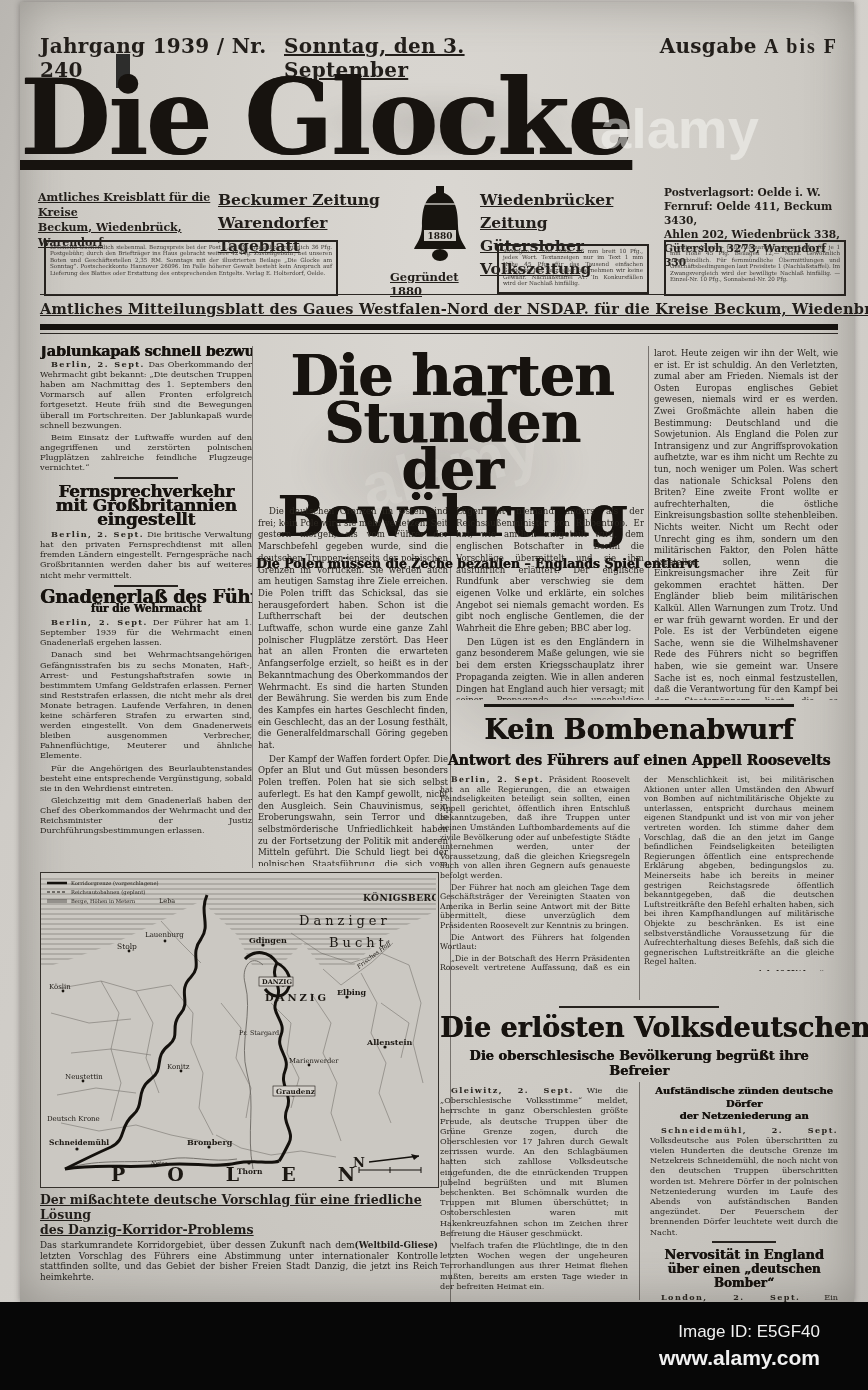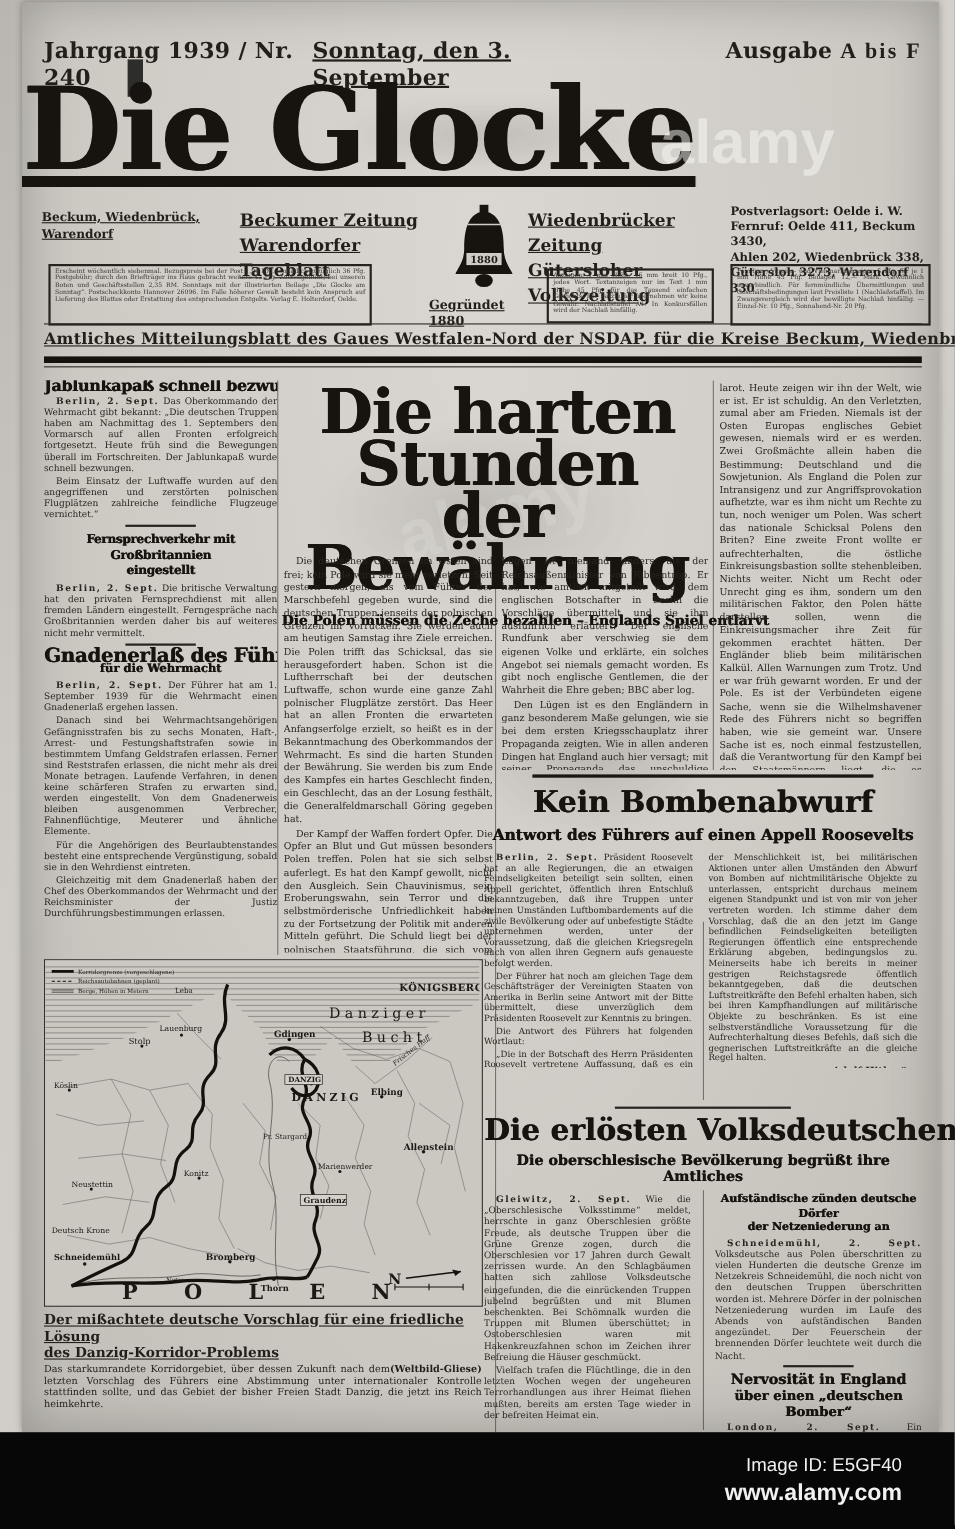--- a/index.html
+++ b/index.html
@@ -36,21 +36,21 @@
   .vr{position:absolute;width:1px;background:rgba(45,40,36,.55);}
   .mr{width:64px;height:2px;background:#26221e;margin:5px auto;}
   .trule{height:3px;background:#1a1713;margin:0 auto 7px;}
 
   .bt{font-size:8.2px;line-height:10.1px;color:#29251f;}
   .bt .p{margin:0 0 2px;text-indent:11px;}
   .dl{font-weight:bold;letter-spacing:1.4px;}
 
   .h-a1{font-size:14.5px;letter-spacing:-.3px;}
   .h-sub{font-size:10.5px;line-height:12.5px;}
-  .h-a2{font-size:11px;line-height:14px;letter-spacing:-.3px;}
+  .h-a2{font-size:17px;line-height:14px;letter-spacing:-.3px;}
   .h-a3{font-size:18px;letter-spacing:-.3px;}
   .hd{font-weight:bold;color:#17130f;text-align:center;text-shadow:.5px 0 0 currentColor;}
 
   .lead-h{font-size:56px;line-height:47px;letter-spacing:-1px;}
   .lead-sub{font-size:12.5px;}
   .lead-bt{font-size:8.6px;line-height:11.7px;}
   .colD-bt{font-size:8.6px;line-height:11.6px;}
 
   .roo-h{font-size:27px;line-height:32px;}
   .roo-sub{font-size:14px;}
@@ -93,20 +93,21 @@
 <div class="abs topline" style="left:620px;top:34px;width:218px;text-align:right;">
   <span>Ausgabe</span>
   <span style="font-family:'Liberation Serif',serif;letter-spacing:2px;">A bis F</span>
 </div>
 
 <div class="abs mast ctr" style="left:20px;top:66px;width:834px;">Die Glocke</div>
 <div class="wm" style="left:600px;top:96px;font-size:56px;color:rgba(250,250,245,.5);">alamy</div>
 <div class="wm" style="left:360px;top:430px;font-size:64px;color:rgba(250,250,245,.16);transform:rotate(-14deg);">alamy</div>
 
 <div class="abs kreis ctr" style="left:38px;top:190px;width:186px;">
+  <div>Amtliches Kreisblatt für die Kreise</div>
   <div>Beckum, Wiedenbrück, Warendorf</div>
 </div>
 <div class="abs papers ctr" style="left:218px;top:188px;width:186px;">
   <div>Beckumer Zeitung</div>
   <div>Warendorfer Tageblatt</div>
 </div>
 <svg class="abs" style="left:410px;top:186px;" width="60" height="82" viewBox="0 0 60 82">
   <rect x="26" y="0" width="8" height="7" fill="#17140f"></rect>
   <path d="M30,6 C14,8 12,26 12,40 C12,52 6,58 4,63 L56,63 C54,58 48,52 48,40 C48,26 46,8 30,6 Z" fill="#17140f"></path>
   <line x1="15" y1="18" x2="45" y2="18" stroke="#cfccc6" stroke-width="1.4"></line>
@@ -197,21 +198,21 @@
     <div class="bt jst roo-bt" style="width:190px;height:196px;overflow:hidden;">
       <p class="p" style="text-indent:0;">der Menschlichkeit ist, bei militärischen Aktionen unter allen Umständen den Abwurf von Bomben auf nichtmilitärische Objekte zu unterlassen, entspricht durchaus meinem eigenen Standpunkt und ist von mir von jeher vertreten worden. Ich stimme daher dem Vorschlag, daß die an den jetzt im Gange befindlichen Feindseligkeiten beteiligten Regierungen öffentlich eine entsprechende Erklärung abgeben, bedingungslos zu. Meinerseits habe ich bereits in meiner gestrigen Reichstagsrede öffentlich bekanntgegeben, daß die deutschen Luftstreitkräfte den Befehl erhalten haben, sich bei ihren Kampfhandlungen auf militärische Objekte zu beschränken. Es ist eine selbstverständliche Voraussetzung für die Aufrechterhaltung dieses Befehls, daß sich die gegnerischen Luftstreitkräfte an die gleiche Regel halten.</p>
       <div class="sig">Adolf Hitler.“</div>
     </div>
   </div>
 </div>
 
 <div class="abs" style="left:440px;top:1006px;width:398px;">
   <div class="mr" style="width:160px;margin:0 auto 5px;"></div>
   <div class="hd erl-h nw">Die erlösten Volksdeutschen</div>
-  <div class="hd erl-sub" style="margin-top:5px;">Die oberschlesische Bevölkerung begrüßt ihre Amtliches</div>
+  <div class="hd erl-sub" style="margin-top:5px;">Die oberschlesische Bevölkerung begrüßt ihre Befreier</div>
   <div style="display:flex;gap:22px;margin-top:7px;">
     <div class="bt jst erl-bt" style="width:190px;height:224px;overflow:hidden;">
       <p class="p"><span class="dl">Gleiwitz, 2. Sept.</span> <span>Wie die „Oberschlesische Volksstimme“ meldet, herrschte in ganz Oberschlesien größte Freude, als deutsche Truppen über die Grüne Grenze zogen, durch die Oberschlesien vor 17 Jahren durch Gewalt zerrissen wurde. An den Schlagbäumen hatten sich zahllose Volksdeutsche eingefunden, die die einrückenden Truppen jubelnd begrüßten und mit Blumen beschenkten. Bei Schömnalk wurden die Truppen mit Blumen überschüttet; in Ostoberschlesien waren mit Hakenkreuzfahnen schon im Zeichen ihrer Befreiung die Häuser geschmückt.</span></p>
       <p class="p">Vielfach trafen die Flüchtlinge, die in den letzten Wochen wegen der ungeheuren Terrorhandlungen aus ihrer Heimat fliehen mußten, bereits am ersten Tage wieder in der befreiten Heimat ein.</p>
     </div>
     <div class="bt jst erl-bt" style="width:190px;height:224px;overflow:hidden;">
       <div class="hd h-c2">
         <div>Aufständische zünden deutsche Dörfer</div>
         <div>der Netzeniederung an</div>
       </div>

